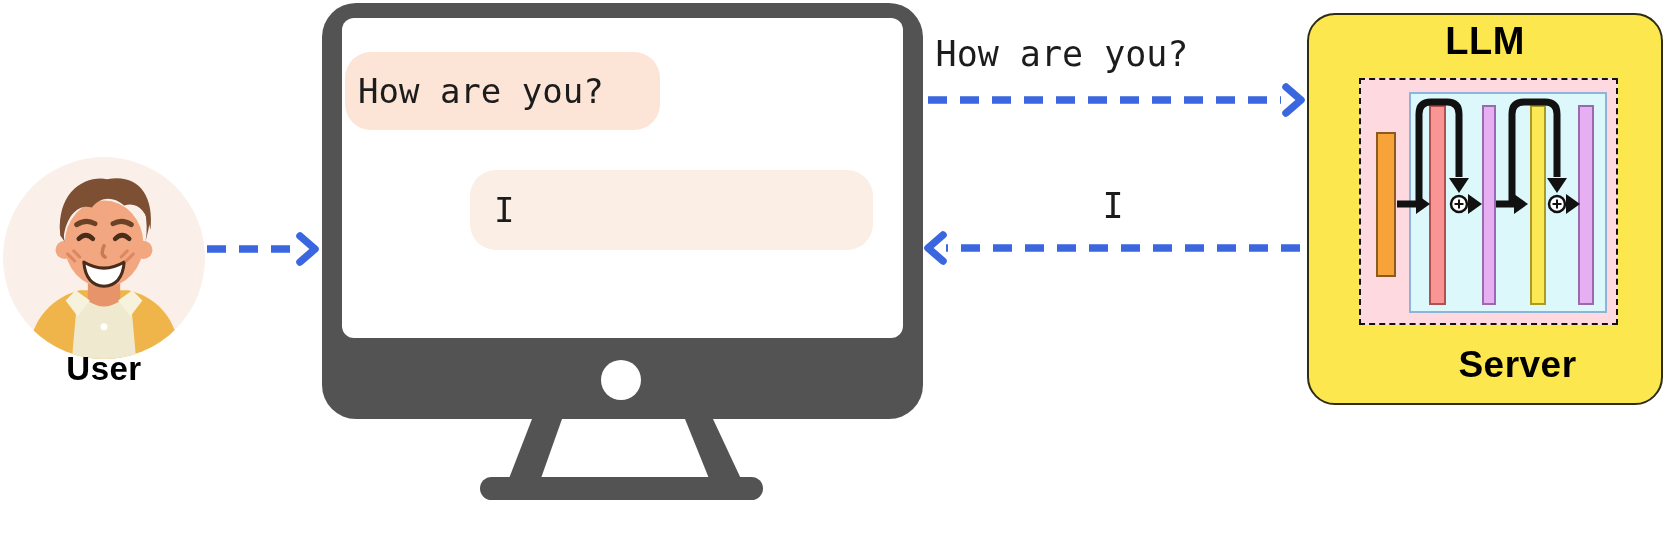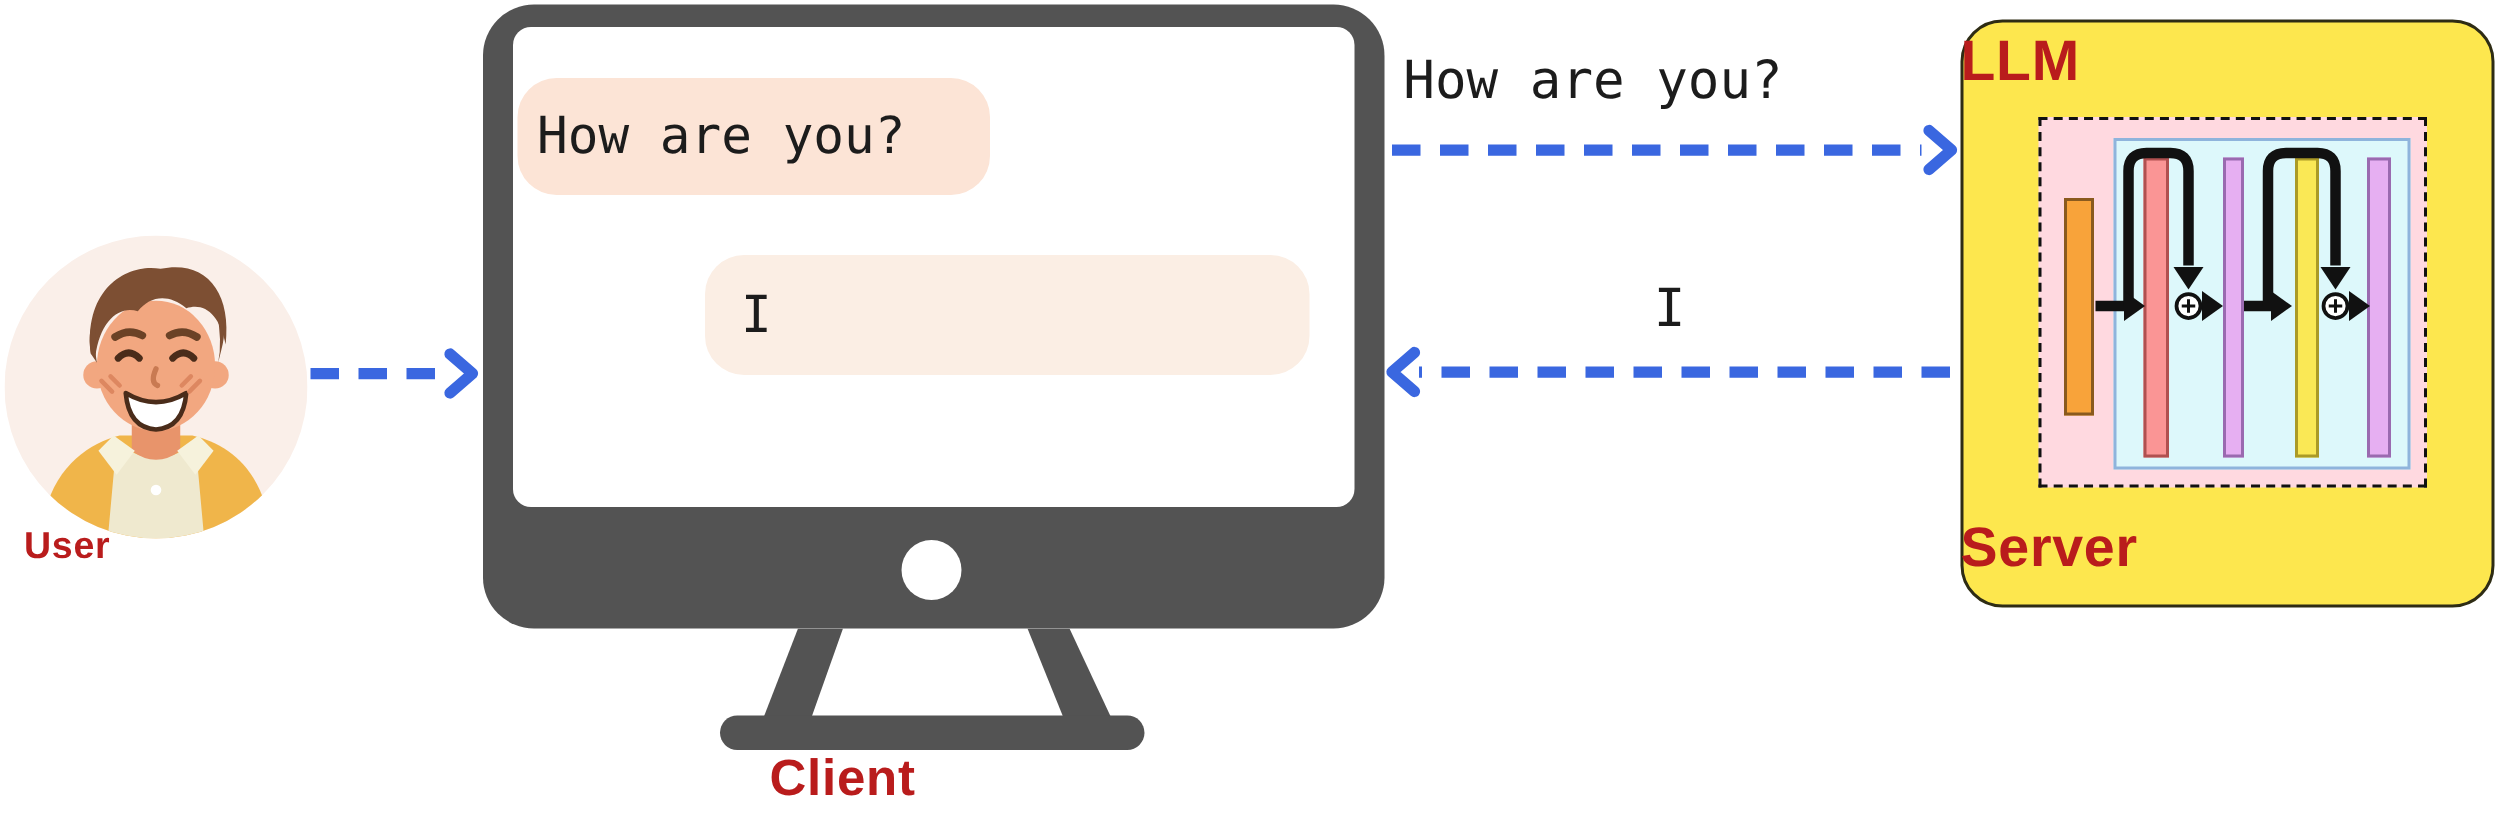--- a/index.html
+++ b/index.html
@@ -2,21 +2,21 @@
 <html><head>
 <meta charset="utf-8">
 <style>
   html,body{margin:0;padding:0;background:#fff;}
   #canvas{
     position:relative;width:1672px;height:560px;background:#ffffff;
     overflow:hidden;font-family:"Liberation Sans","DejaVu Sans",sans-serif;
   }
   .abs{position:absolute;}
   .label{
-    font-weight:bold;color:#b91c1c;letter-spacing:0.5px;
+    font-weight:bold;color:#000000;text-align:center;letter-spacing:0.5px;
   }
   .mono{
     font-family:"DejaVu Sans Mono","Liberation Mono",monospace;
     color:#1c1c1c;
   }
   
   #monitor-frame{
     left:322px;top:3px;width:601px;height:416px;
     background:#535353;border-radius:34px;
   }
@@ -35,21 +35,21 @@
   }
   #bubble-response{
     left:470px;top:170px;width:403px;height:80px;border-radius:26px;
     background:#FBEEE4;display:flex;align-items:center;padding-left:24px;box-sizing:border-box;
     font-size:34px;
   }
   
   #request-flow-label{left:912px;top:34px;width:300px;text-align:center;font-size:35px;}
   #response-flow-label{left:1063px;top:186px;width:100px;text-align:center;font-size:35px;}
   
-  #user-label{left:16px;top:350px;width:176px;font-size:25px;}
+  #user-label{left:16px;top:350px;width:176px;font-size:33px;}
   #client-label{left:513px;top:500px;width:200px;font-size:34px;}
   
   #server-box{
     left:1307px;top:13px;width:356px;height:392px;background:#FDE74E;
     border:2px solid #2e2c14;border-radius:28px;box-sizing:border-box;
   }
   #llm-title{left:1307px;top:20px;width:356px;font-size:38px;}
   #server-label{left:1307px;top:344px;width:421px;font-size:37px;}
   #transformer-panel{
     left:1359px;top:78px;width:259px;height:247px;background:#FFD9E0;
@@ -122,21 +122,20 @@
 
   <div id="monitor-frame" class="abs"></div>
   <div id="monitor-screen" class="abs"></div>
   <div id="camera-dot" class="abs"></div>
 
   <svg id="stand-svg" class="abs" width="330" height="86" viewBox="0 0 330 86">
     <polygon points="82,0 112,0 90,62 58,62" fill="#535353"></polygon>
     <polygon points="235,0 263,0 292,62 260,62" fill="#535353"></polygon>
     <rect x="30" y="58" width="283" height="23" rx="11.5" fill="#535353"></rect>
   </svg>
-  <div id="client-label" class="abs label">Client</div>
 
   <div id="bubble-request" class="abs mono">
     <span>How are you?</span>
   </div>
   <div id="bubble-response" class="abs mono">
     <span>I</span>
   </div>
 
   <div id="request-flow-label" class="abs mono">How are you?</div>
   <div id="response-flow-label" class="abs mono">I</div>

